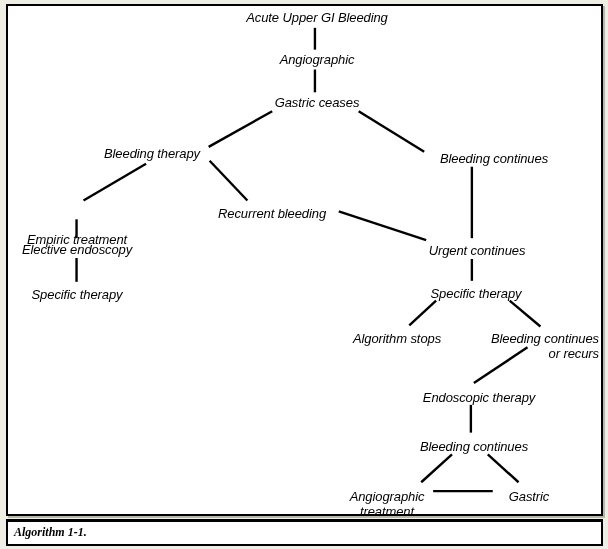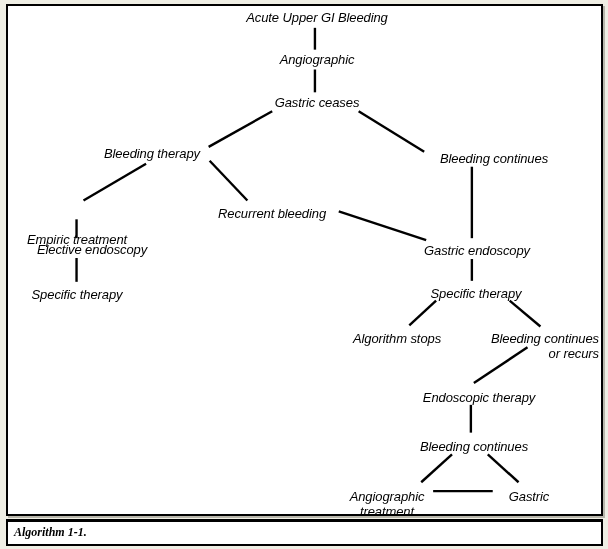--- a/index.html
+++ b/index.html
@@ -124,22 +124,22 @@
         </g>
     </svg>
     <div id="node-layer">
         <div class="node center" style="left: 309px; top: 4px;">Acute Upper GI Bleeding</div>
         <div class="node center" style="left: 309px; top: 46px;">Angiographic</div>
         <div class="node center" style="left: 309px; top: 89px;">Gastric ceases</div>
         <div class="node center" style="left: 144px; top: 140px;">Bleeding therapy</div>
         <div class="node center" style="left: 486px; top: 145px;">Bleeding continues</div>
         <div class="node center" style="left: 69px; top: 198px; margin-top: 28px;">Empiric treatment</div>
         <div class="node center" style="left: 264px; top: 200px;">Recurrent bleeding</div>
-        <div class="node center" style="left: 469px; top: 237px;">Gastric endoscopy</div>
-        <div class="node center" style="left: 84px; top: 236px;">Elective endoscopy</div>
+        <div class="node center" style="left: 469px; top: 237px;">Urgent continues</div>
+        <div class="node center" style="left: 69px; top: 236px;">Elective endoscopy</div>
         <div class="node center" style="left: 69px; top: 281px;">Specific therapy</div>
         <div class="node center" style="left: 468px; top: 280px;">Specific therapy</div>
         <div class="node center" style="left: 389px; top: 325px;">Algorithm stops</div>
         <div class="node right-anchor" style="left: 591px; top: 325px;">Bleeding continues
 or recurs</div>
         <div class="node center" style="left: 471px; top: 384px; text-align: center;">Endoscopic therapy</div>
         <div class="node center" style="left: 466px; top: 433px;">Bleeding continues</div>
         <div class="node center" style="left: 379px; top: 483px;">Angiographic
 treatment</div>
         <div class="node center" style="left: 521px; top: 483px;">Gastric</div>

